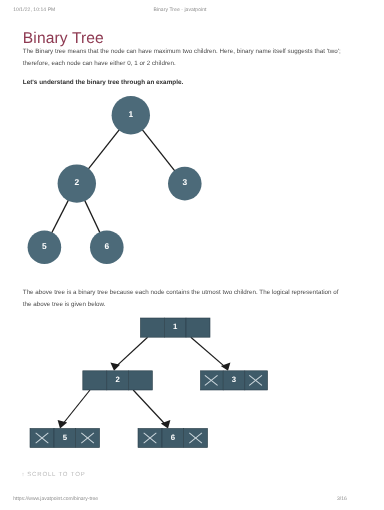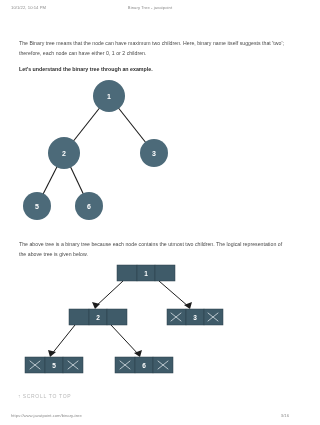--- a/index.html
+++ b/index.html
@@ -180,20 +180,21 @@
 </head>
 <body>
 
 <div class="page">
 
   <div class="print-header">
     <span class="ph-date">10/1/22, 10:14 PM</span>
     <span class="ph-title">Binary Tree - javatpoint</span>
   </div>
 
+  <h1 class="page-title">Binary Tree</h1>
 
   <p class="para para-intro">The Binary tree means that the node can have maximum two children. Here, binary name itself suggests that 'two'; therefore, each node can have either 0, 1 or 2 children.</p>
 
   <p class="lead">Let's understand the binary tree through an example.</p>
 
   <div class="fig-tree">
     <svg width="200" height="152" viewBox="0 0 200 152" xmlns="http://www.w3.org/2000/svg">
       <g>
         <line class="edge-line" x1="90" y1="22" x2="45" y2="79"></line>
         <line class="edge-line" x1="90" y1="22" x2="135" y2="79"></line>

